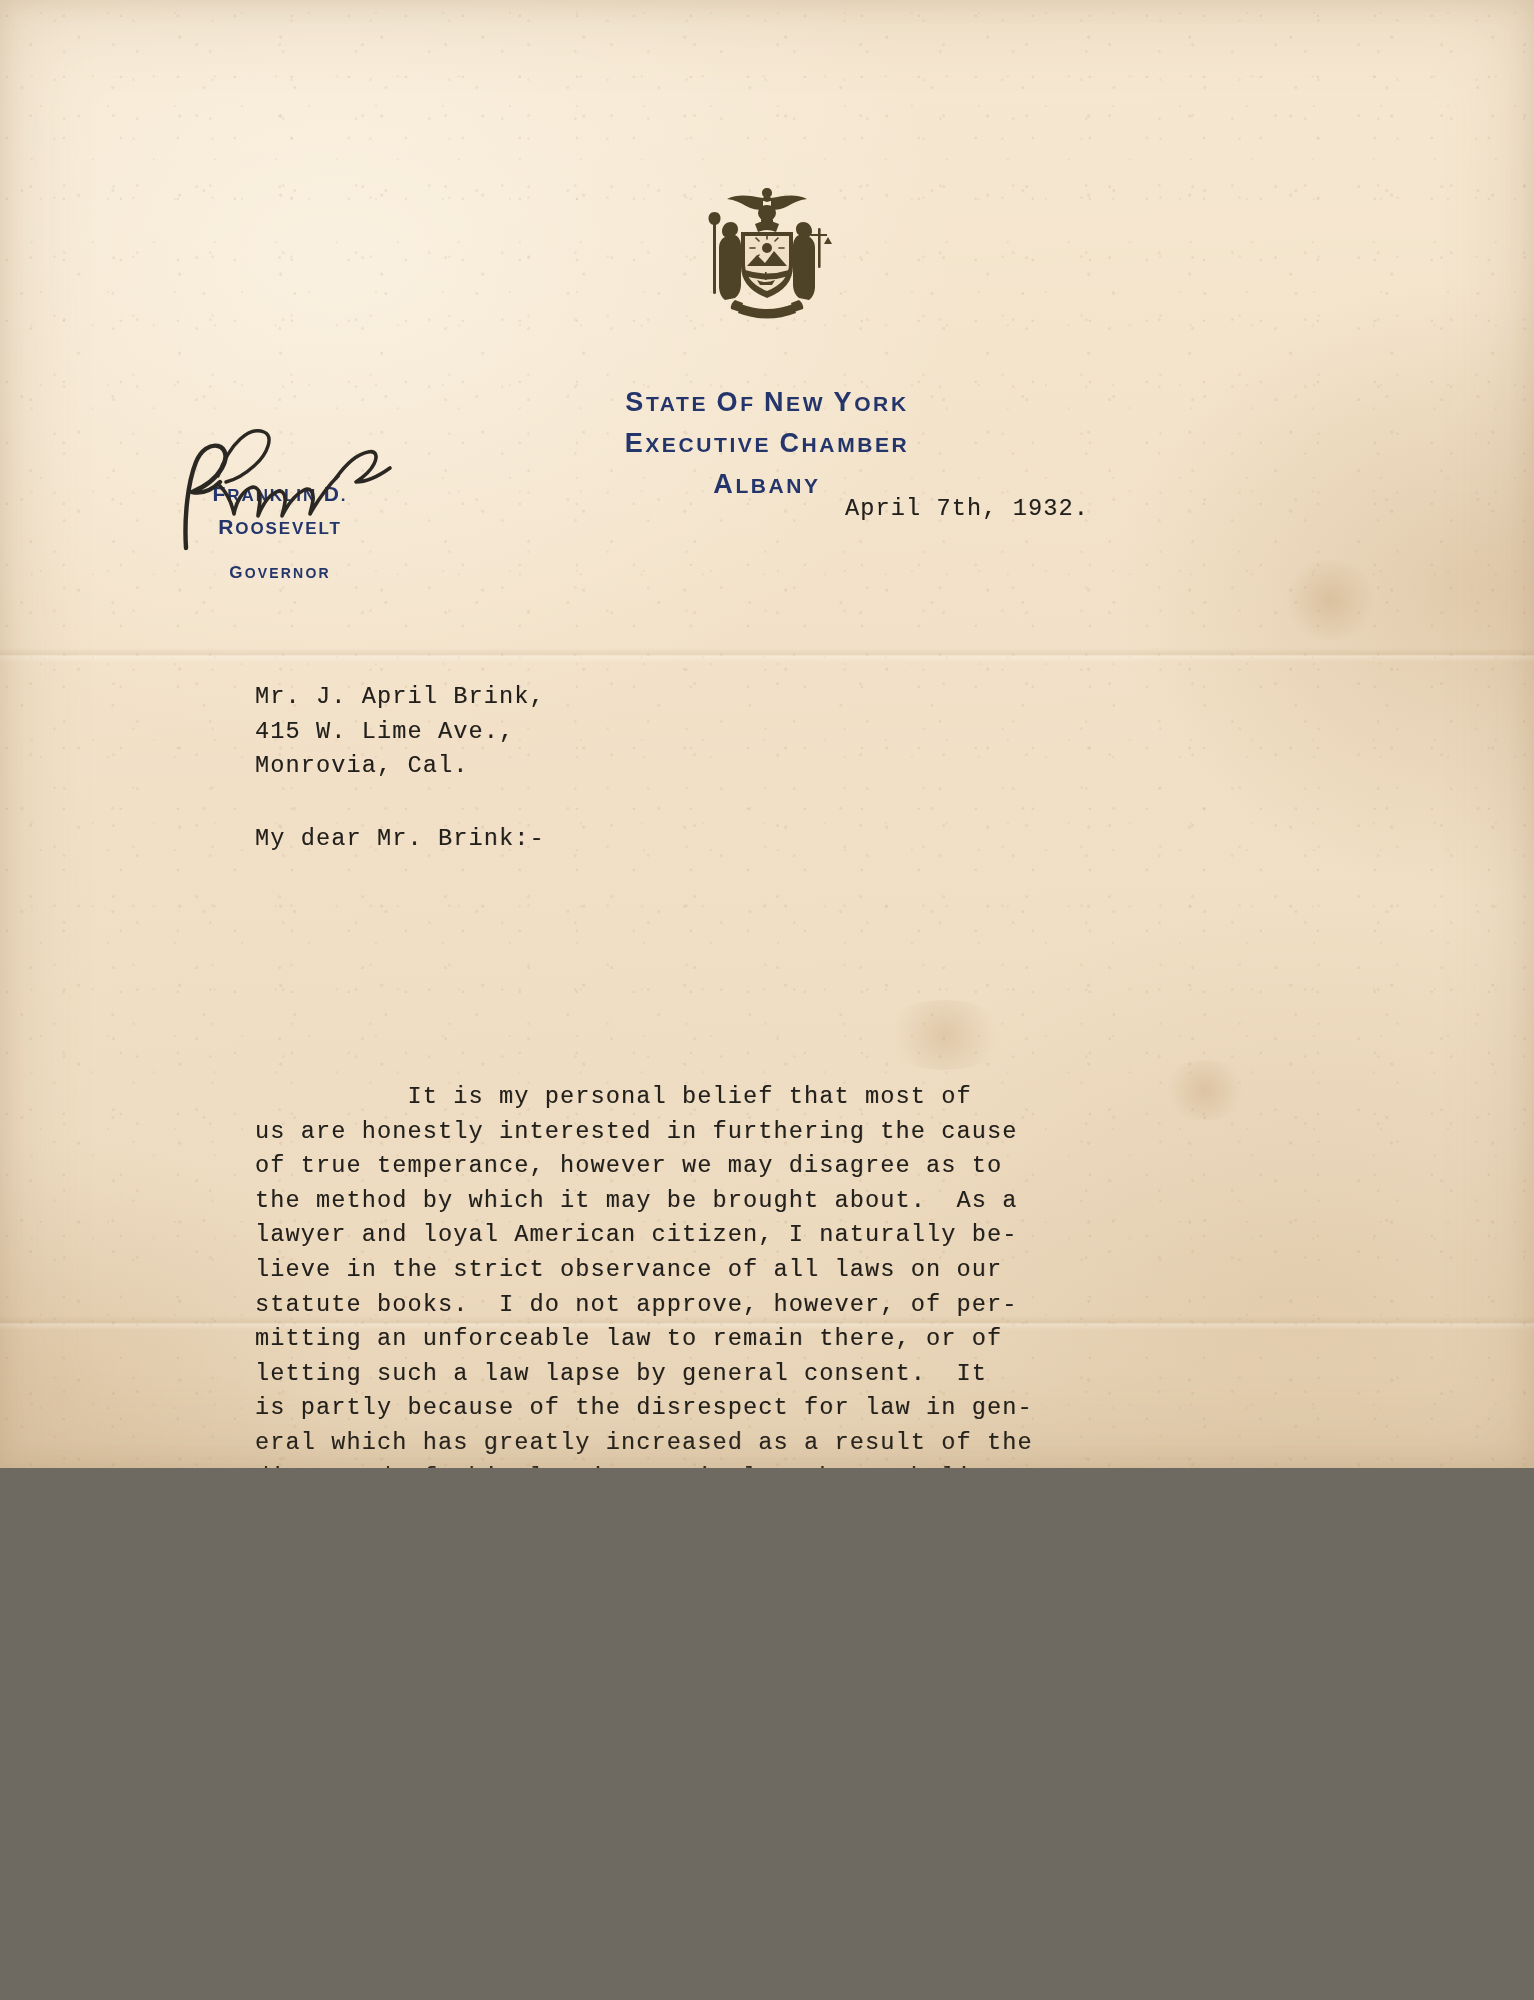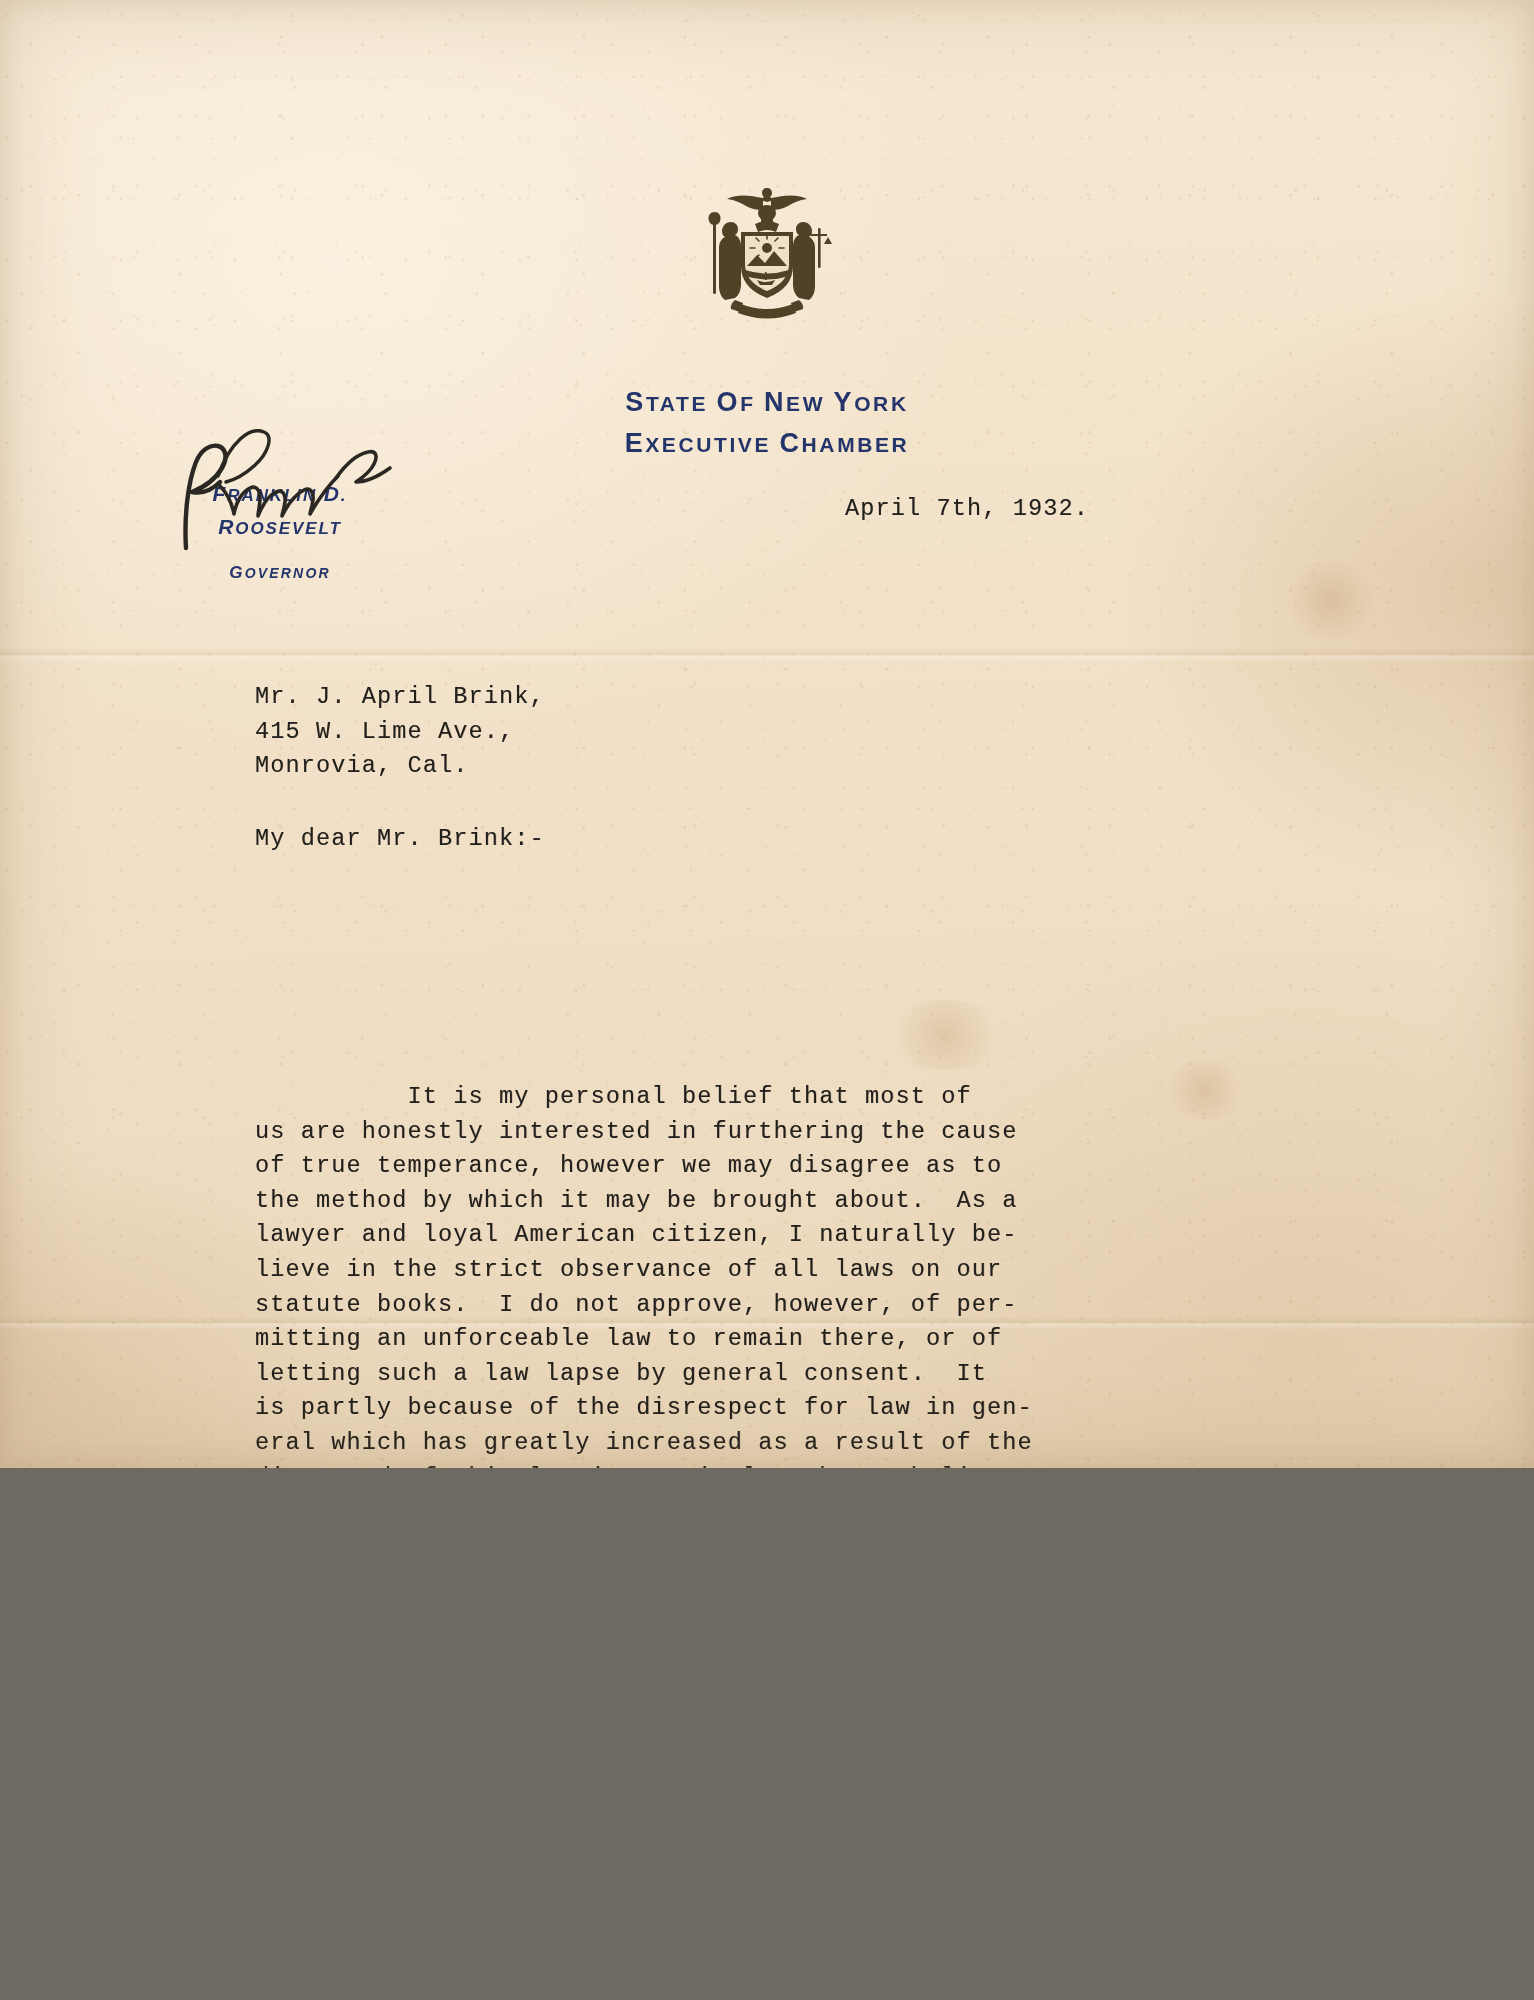--- a/index.html
+++ b/index.html
@@ -90,21 +90,20 @@
   .gov-block {
     position: absolute;
     left: 150px;
     top: 478px;
     text-align: center;
     width: 260px;
     color: #24356b;
     font-family: "Liberation Sans", sans-serif;
     font-weight: bold;
     line-height: 1.55;
-    font-style: italic;
   }
   .gov-name { font-size: 17px; letter-spacing: 1.9px; }
   .gov-name .cap { font-size: 21px; }
   .gov-title { font-size: 14px; letter-spacing: 2.2px; margin-top: 17px; }
   .gov-title .cap { font-size: 17px; }
 
   
   .tw {
     position: absolute;
     font-family: "Liberation Mono", "DejaVu Sans Mono", monospace;
@@ -198,20 +197,21 @@
 
         <path d="M60 98 q8 4 18 0 l-3 5 h-12 z"></path>
         <path d="M68 90 h1.6 v8 h-1.6 z"></path>
       </g>
     </svg>
   </div>
 
   <div class="letterhead">
     <div class="lh-line"><span class="cap">S</span><span>TATE</span> <span class="cap">O</span><span>F</span> <span class="cap">N</span><span>EW</span> <span class="cap">Y</span><span>ORK</span></div>
     <div class="lh-line"><span class="cap">E</span><span>XECUTIVE</span> <span class="cap">C</span><span>HAMBER</span></div>
+    <div class="lh-line"><span class="cap">A</span><span>LBANY</span></div>
   </div>
 
   <div class="gov-block">
     <div class="gov-name"><span class="cap">F</span><span>RANKLIN</span> <span class="cap">D</span><span>.</span> <span class="cap">R</span><span>OOSEVELT</span></div>
     <div class="gov-title"><span class="cap">G</span><span>OVERNOR</span></div>
   </div>
 
   <div class="tw date">April 7th, 1932.</div>
 
   <div class="ink personal">

